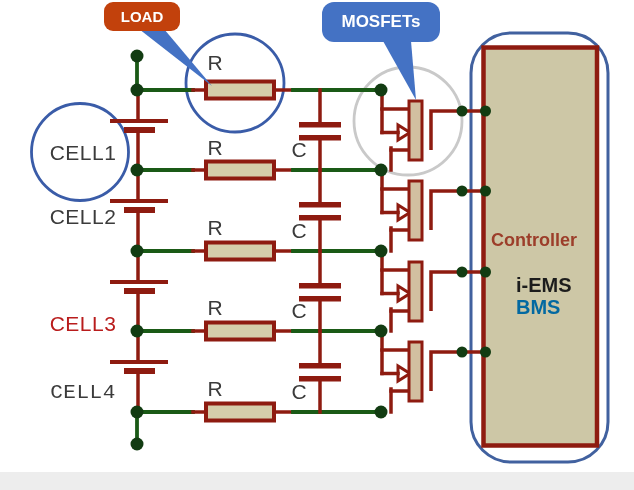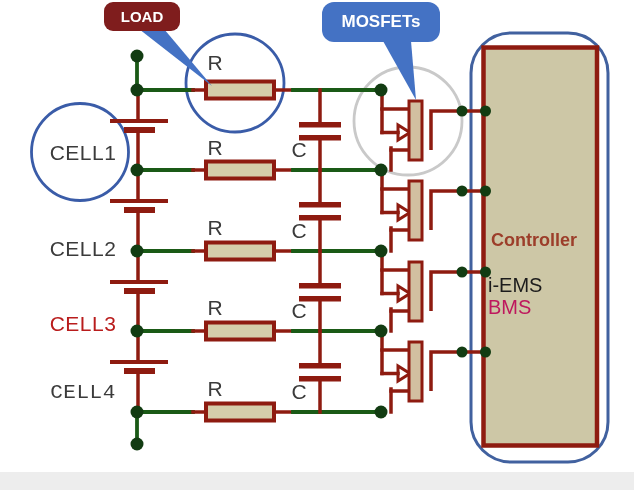--- a/index.html
+++ b/index.html
@@ -14,21 +14,21 @@
   }
   .cell-lbl{font-size:21px;font-weight:500;letter-spacing:.5px;}
   .rc-lbl{font-size:21px;font-weight:500;}
   .callout{
     position:absolute;display:flex;align-items:center;justify-content:center;
     color:#fff;font-weight:bold;border-radius:9px;
   }
   #load-callout{left:104px;top:2px;width:76px;height:29px;font-size:15px;}
   #mosfets-callout{left:322px;top:2px;width:118px;height:40px;font-size:17px;border-radius:12px;}
   #controller-title{position:absolute;left:534px;top:240px;transform:translate(-50%,-50%);font-size:18px;font-weight:bold;}
-  .ctrl-line{position:absolute;left:488px;font-size:20px;font-weight:400;}
+  .ctrl-line{position:absolute;left:516px;font-size:20px;font-weight:700;}
   #ctrl-line1{top:274px;}
   #ctrl-line2{top:296px;}
 </style>
 </head>
 <body>
 
 <div id="stage" style="background: rgb(255, 255, 255);">
   <svg id="circuit" width="634" height="490" viewBox="0 0 634 490">
       <rect x="0" y="472" width="634" height="18" fill="#ededed"></rect>
       <circle cx="408" cy="121" r="54" fill="none" stroke="#c9c9c9" stroke-width="2.8"></circle>
@@ -180,37 +180,37 @@
       <circle cx="462" cy="191" r="5.5" fill="#123c12"></circle>
       <circle cx="485.5" cy="191" r="5.5" fill="#123c12"></circle>
       <circle cx="462" cy="272" r="5.5" fill="#123c12"></circle>
       <circle cx="485.5" cy="272" r="5.5" fill="#123c12"></circle>
       <circle cx="462" cy="352" r="5.5" fill="#123c12"></circle>
       <circle cx="485.5" cy="352" r="5.5" fill="#123c12"></circle>
     </svg>
 
   <div id="labels-overlay">
       <span class="lbl cell-lbl" style="left: 83px; top: 152px; color: rgb(59, 59, 59);">CELL1</span>
-      <span class="lbl cell-lbl" style="left: 83px; top: 248px; color: rgb(59, 59, 59);">CELL2</span>
+      <span class="lbl cell-lbl" style="left: 83px; top: 216px; color: rgb(59, 59, 59);">CELL2</span>
       <span class="lbl cell-lbl" style="left: 83px; top: 323px; color: #b91c1c;">CELL3</span>
       <span class="lbl cell-lbl" style="left: 83px; top: 392px; color: rgb(59, 59, 59); font-family: Liberation Mono, monospace;">CELL4</span>
       <span class="lbl rc-lbl" style="left: 215px; top: 62px; color: rgb(59, 59, 59);">R</span>
       <span class="lbl rc-lbl" style="left: 215px; top: 147px; color: rgb(59, 59, 59);">R</span>
       <span class="lbl rc-lbl" style="left: 215px; top: 227px; color: rgb(59, 59, 59);">R</span>
       <span class="lbl rc-lbl" style="left: 215px; top: 307px; color: rgb(59, 59, 59);">R</span>
       <span class="lbl rc-lbl" style="left: 215px; top: 388px; color: rgb(59, 59, 59);">R</span>
       <span class="lbl rc-lbl" style="left: 299px; top: 149px; color: rgb(59, 59, 59);">C</span>
       <span class="lbl rc-lbl" style="left: 299px; top: 230px; color: rgb(59, 59, 59);">C</span>
       <span class="lbl rc-lbl" style="left: 299px; top: 310px; color: rgb(59, 59, 59);">C</span>
       <span class="lbl rc-lbl" style="left: 299px; top: 391px; color: rgb(59, 59, 59);">C</span>
     </div>
 
-  <div class="callout" id="load-callout" style="background: #7f1d1d;">
+  <div class="callout" id="load-callout" style="background: #c2410c;">
     <span>LOAD</span>
   </div>
   <div class="callout" id="mosfets-callout" style="background: rgb(68, 114, 196);">
     <span>MOSFETs</span>
   </div>
 
   <div id="controller-title" style="color: rgb(156, 62, 42);">Controller</div>
   <div class="ctrl-line" id="ctrl-line1" style="color: rgb(28, 28, 28);">i-EMS</div>
-  <div class="ctrl-line" id="ctrl-line2" style="color: #be185d;">BMS</div>
+  <div class="ctrl-line" id="ctrl-line2" style="color: #0369a1;">BMS</div>
 </div>
 
 </body></html>

